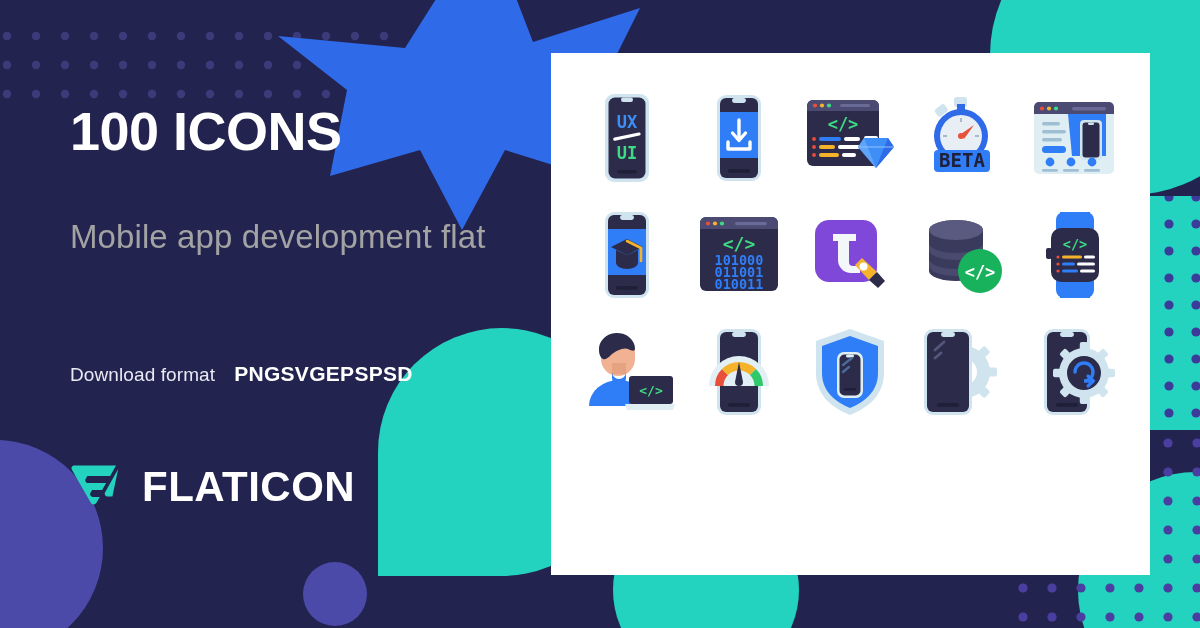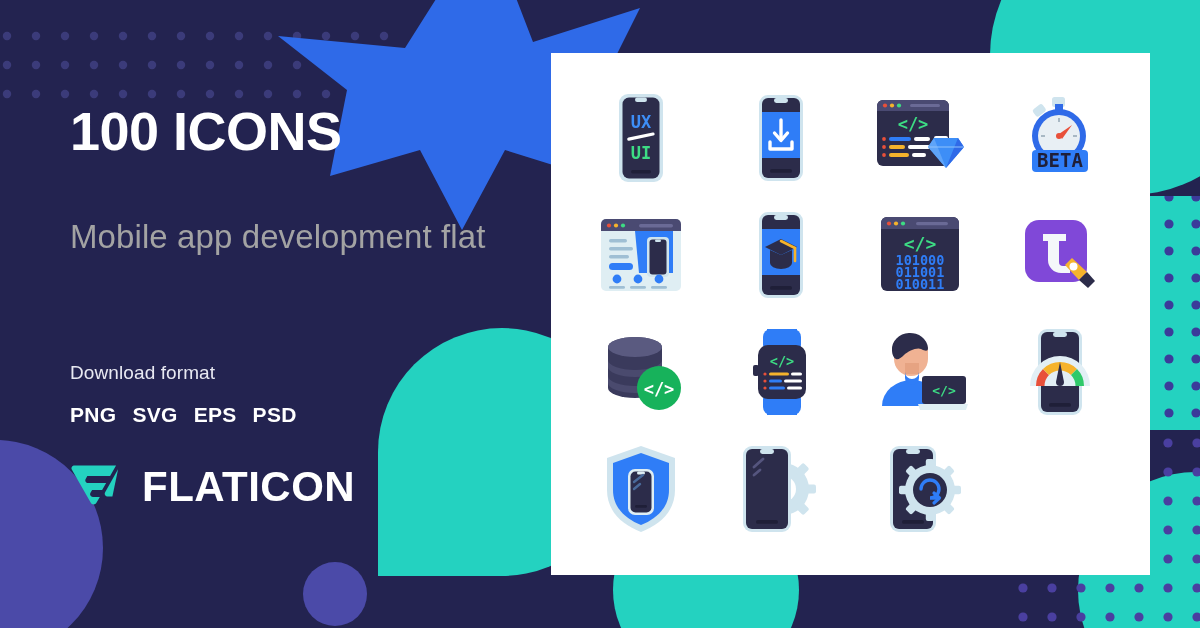--- a/index.html
+++ b/index.html
@@ -24,27 +24,27 @@
     font-size:54px; font-weight:bold; color:#ffffff;
     letter-spacing:-0.5px; line-height:1;
   }
   .subtitle {
     position:absolute; left:70px; top:210px; width:420px;
     font-size:33px; font-weight:normal; color:#a3a3a3;
     line-height:1.62; letter-spacing:0.1px;
   }
   .formats-row {
     position:absolute; left:70px; top:362px;
-    display:flex; align-items:baseline; gap:19px;flex-direction:column;
+    display:flex; align-items:baseline; gap:19px;
   }
   .format-label {
     font-size:19px; color:#e8e9f2; font-weight:normal;
     letter-spacing:0.1px;
   }
-  .format-list { display:flex; gap:16px; }
+  .format-list { display:flex; }
   .format-item {
     font-size:21px; color:#ffffff; font-weight:bold;
     letter-spacing:0.3px;
   }
 
   
   .logo-row {
     position:absolute; left:70px; top:463px;
     display:flex; align-items:center; gap:22px;
   }
@@ -54,21 +54,21 @@
     letter-spacing:0.5px; line-height:1;
   }
 
   
   .icon-card {
     position:absolute; left:551px; top:53px;
     width:599px; height:522px;
     background:#ffffff;
     z-index:6;
     display:grid;
-    grid-template-columns:repeat(4,1fr);
+    grid-template-columns:repeat(5,1fr);
     grid-template-rows:repeat(4,1fr);
     padding:26px 20px 28px 20px;
   }
   .icon-cell {
     display:flex; align-items:center; justify-content:center;
   }
   .icon-cell svg { display:block; }
 </style>
 </head>
 <body>

